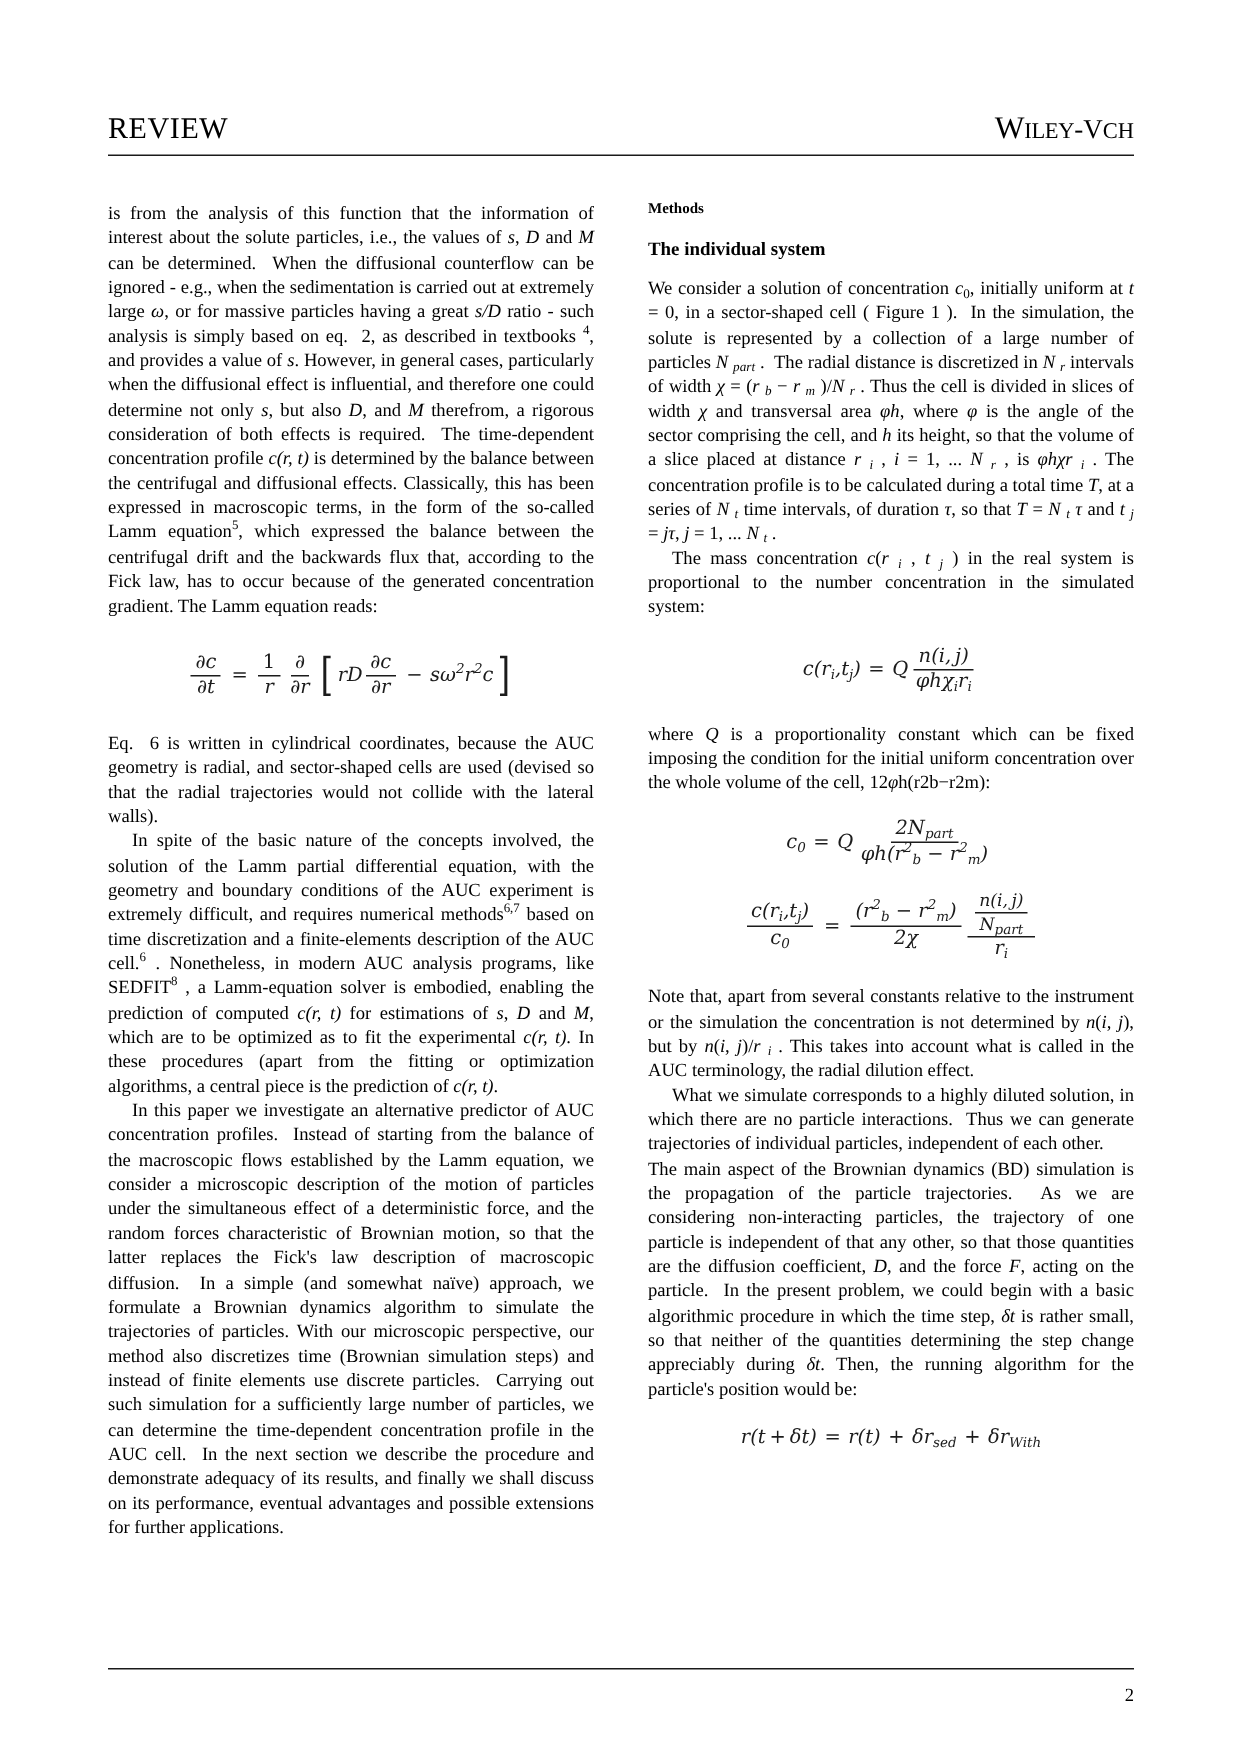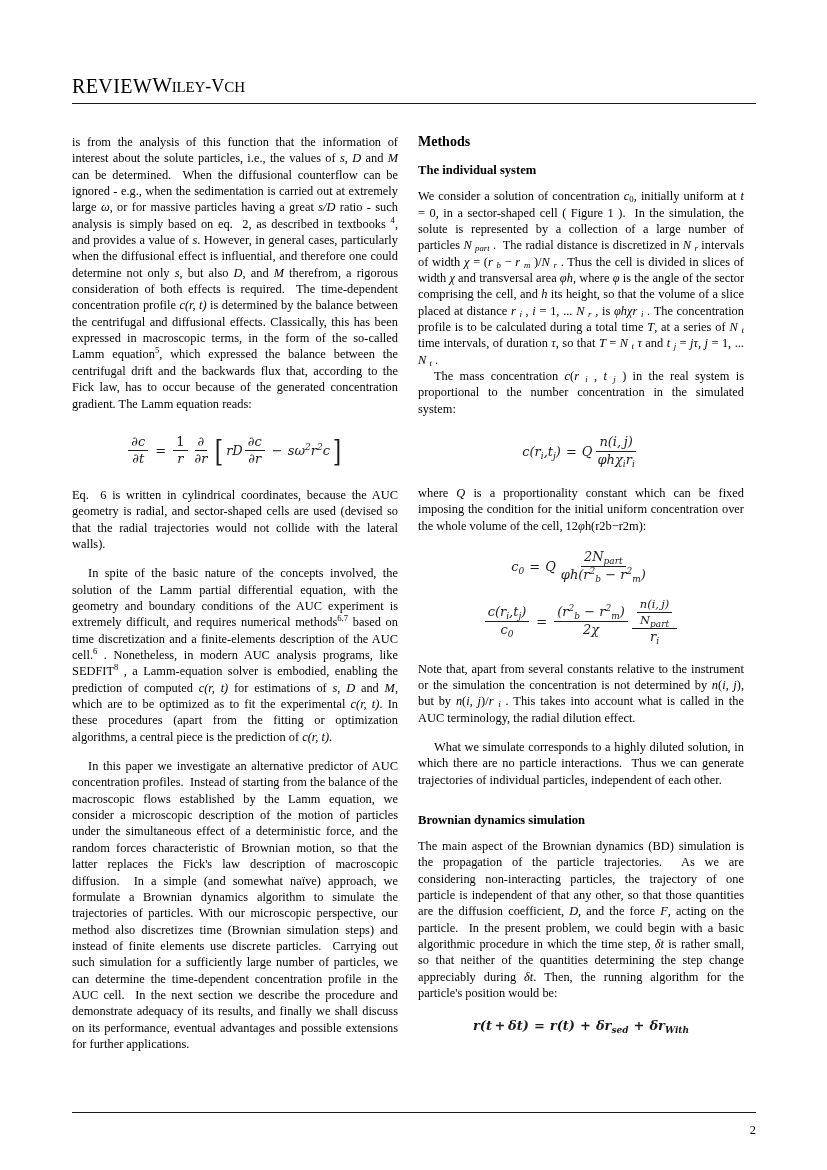--- a/index.html
+++ b/index.html
@@ -25,21 +25,21 @@
     position: absolute;
     left: 72px;
     top: 60px;
     width: 684px;
   }
 
   
   .runhead {
     display: flex;
     align-items: flex-end;
-    justify-content: flex-start;
+    justify-content: space-between;
     height: 36px;
   }
   .runhead-title {
     font-family: "Liberation Serif", "DejaVu Serif", serif;
     font-size: 20px;
     letter-spacing: 0.4px;
     line-height: 1;
   }
   .wiley-logo {
     font-family: "Liberation Serif", "DejaVu Serif", serif;
@@ -61,43 +61,42 @@
     font-size: 15px;
   }
   .head-rule {
     border-top: 1px solid #1a1a1a;
     margin-top: 7px;
   }
 
   
   .columns {
     display: flex;
-    gap: 20px;
+    gap: 36px;
     margin-top: 30px;
   }
   .col {
     width: 326px;
   }
   p.para {
     margin: 0;
     font-size: 12.4px;
     line-height: 16.35px;
     text-align: justify;
     text-justify: inter-word;
     hyphens: none;
   }
   p.indent {
     text-indent: 16px;
   }
   p.gap {
-    margin-top: 13px;
   }
   h2.sec {
     margin: 0 0 15px 0;
-    font-size: 14px;
+    font-size: 10px;
     font-weight: bold;
     line-height: 1.1;
   }
   h3.subsec {
     margin: 0 0 10px 0;
     font-size: 12.6px;
     font-weight: bold;
     line-height: 1.1;
   }
   h3.subsec.spaced { margin-top: 26px; }
@@ -360,34 +359,33 @@
         <p class="para">Note
           that, apart from several constants relative to the instrument or the simulation
           the concentration is not determined by <i>n</i>(<i>i, j</i>), but by <i>n</i>(<i>i,
           j</i>)/<i>r</i> <sub class="sb"><i>i</i></sub> . This takes into account what is
           called in the AUC terminology, the radial dilution effect.</p>
 
         <p class="para indent gap">What we simulate corresponds to a highly diluted
           solution, in which there are no particle interactions.&nbsp; Thus we can generate
           trajectories of individual particles, independent of each other.</p>
 
-        <h3 class="subsec spaced">Brownian dynamics simulation</h3>
 
         <p class="para">The
           main aspect of the Brownian dynamics (BD) simulation is the propagation of the
           particle trajectories.&nbsp; As we are considering non-interacting particles, the
           trajectory of one particle is independent of that any other, so that those
           quantities are the diffusion coefficient, <i>D</i>, and the force <i>F</i>,
           acting on the particle.&nbsp; In the present problem, we could begin with a basic
           algorithmic procedure in which the time step, <i>δt</i> is rather small, so
           that neither of the quantities determining the step change appreciably during
           <i>δt</i>. Then, the running algorithm for the particle's position would
           be:</p>
 
-        <div class="eqn" style="margin-top:17px;margin-bottom:0;font-weight:bold;">
+        <div class="eqn" style="margin-top:17px;margin-bottom:0;">
           <span class="mrow">
             <span class="mi">r(t + δt)</span>
             <span class="op">=</span>
             <span class="mi">r(t)</span>
             <span class="op">+</span>
             <span class="mi">δr<span class="subsm">sed</span></span>
             <span class="op">+</span>
             <span class="mi">δr<span class="subsm">With</span></span>
           </span>
         </div>

